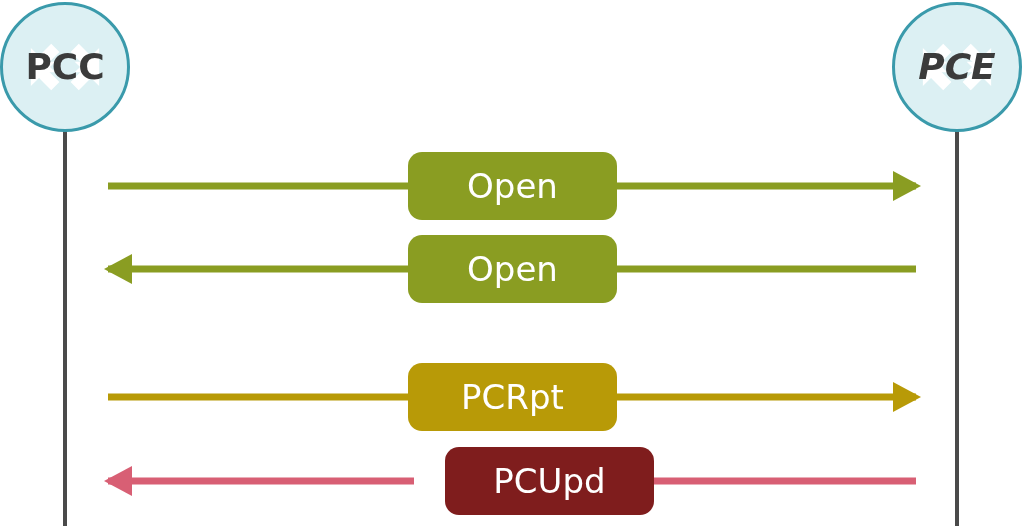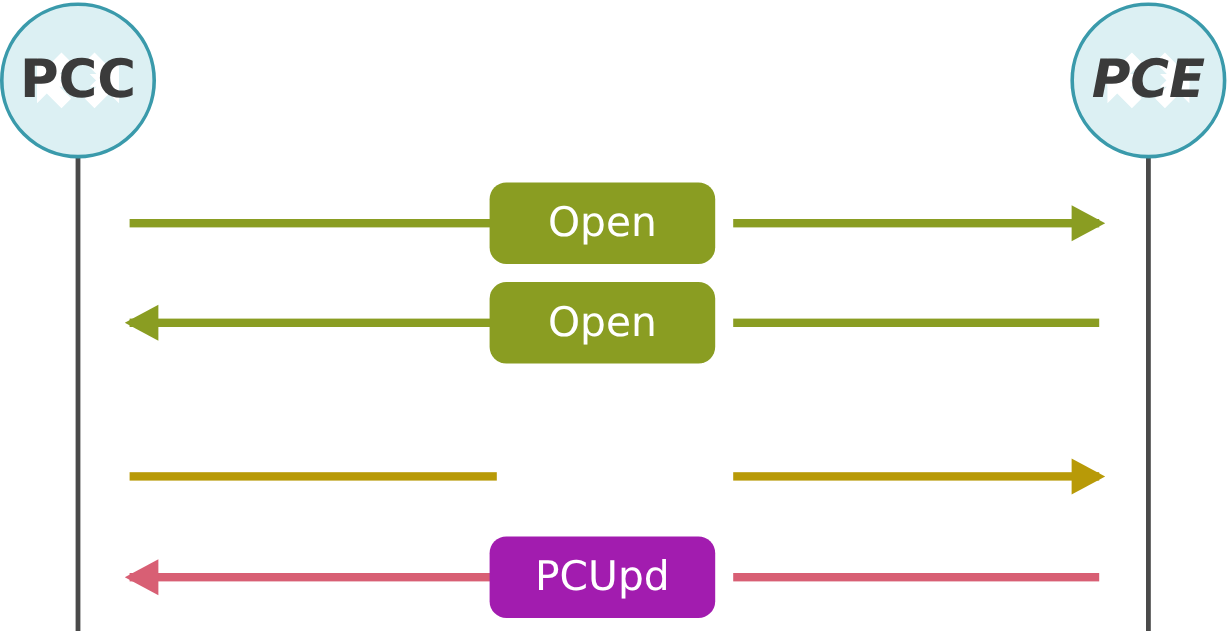--- a/index.html
+++ b/index.html
@@ -55,21 +55,21 @@
     top: 50%;
     transform: translate(-50%, -50%);
     width: 96px;
     height: 96px;
     pointer-events: none;
   }
 
   .actor-label {
     position: relative;
     z-index: 2;
-    font-size: 44px;
+    font-size: 36px;
     font-weight: bold;
     color: #3b3b3b;
     letter-spacing: 0px;
     line-height: 1;
   }
 
   
   .message-row {
     position: absolute;
     left: 0;
@@ -103,21 +103,21 @@
   }
   .msg-arrowhead.to-left {
     left: 104px;
     border-right-width: 28px;
     border-right-style: solid;
   }
 
   .msg-box {
     position: absolute;
     left: 408px;
-    width: 188px;
+    width: 209px;
     top: 0;
     height: 68px;
     border-radius: 14px;
     box-sizing: border-box;
     display: flex;
     align-items: center;
     justify-content: center;
     z-index: 2;
   }
   .msg-label {
@@ -149,26 +149,29 @@
         <div class="msg-line seg-right" style="background: rgb(138, 157, 34);"></div>
         <div class="msg-arrowhead to-left" style="border-right-color: rgb(138, 157, 34);"></div>
         <div class="msg-box" style="background: rgb(138, 157, 34);">
           <span class="msg-label">Open</span>
         </div>
       </div>
       <div class="message-row" style="top: 363px;">
         <div class="msg-line seg-left" style="background: rgb(184, 154, 7);"></div>
         <div class="msg-line seg-right" style="background: rgb(184, 154, 7);"></div>
         <div class="msg-arrowhead to-right" style="border-left-color: rgb(184, 154, 7);"></div>
+        <div class="msg-box" style="background: rgb(184, 154, 7);">
+          <span class="msg-label">PCRpt</span>
+        </div>
       </div>
       <div class="message-row" style="top: 447px;">
         <div class="msg-line seg-left" style="background: rgb(216, 95, 116);"></div>
         <div class="msg-line seg-right" style="background: rgb(216, 95, 116);"></div>
         <div class="msg-arrowhead to-left" style="border-right-color: rgb(216, 95, 116);"></div>
-        <div class="msg-box" style="background: #a21caf;">
+        <div class="msg-box" style="background: #7f1d1d; margin-left: 37px;">
           <span class="msg-label">PCUpd</span>
         </div>
       </div>
     </div>
 
   <div class="actor pcc">
     <svg class="actor-icon" viewBox="0 0 100 100" aria-hidden="true">
       <g fill="#ffffff">
         <path d="M44 46 L26 46 L26 58 L8 40 L26 22 L26 34 L44 34 Z" transform="rotate(-45 30 40)"></path>
         <path d="M56 46 L74 46 L74 58 L92 40 L74 22 L74 34 L56 34 Z" transform="rotate(45 70 40)"></path>

